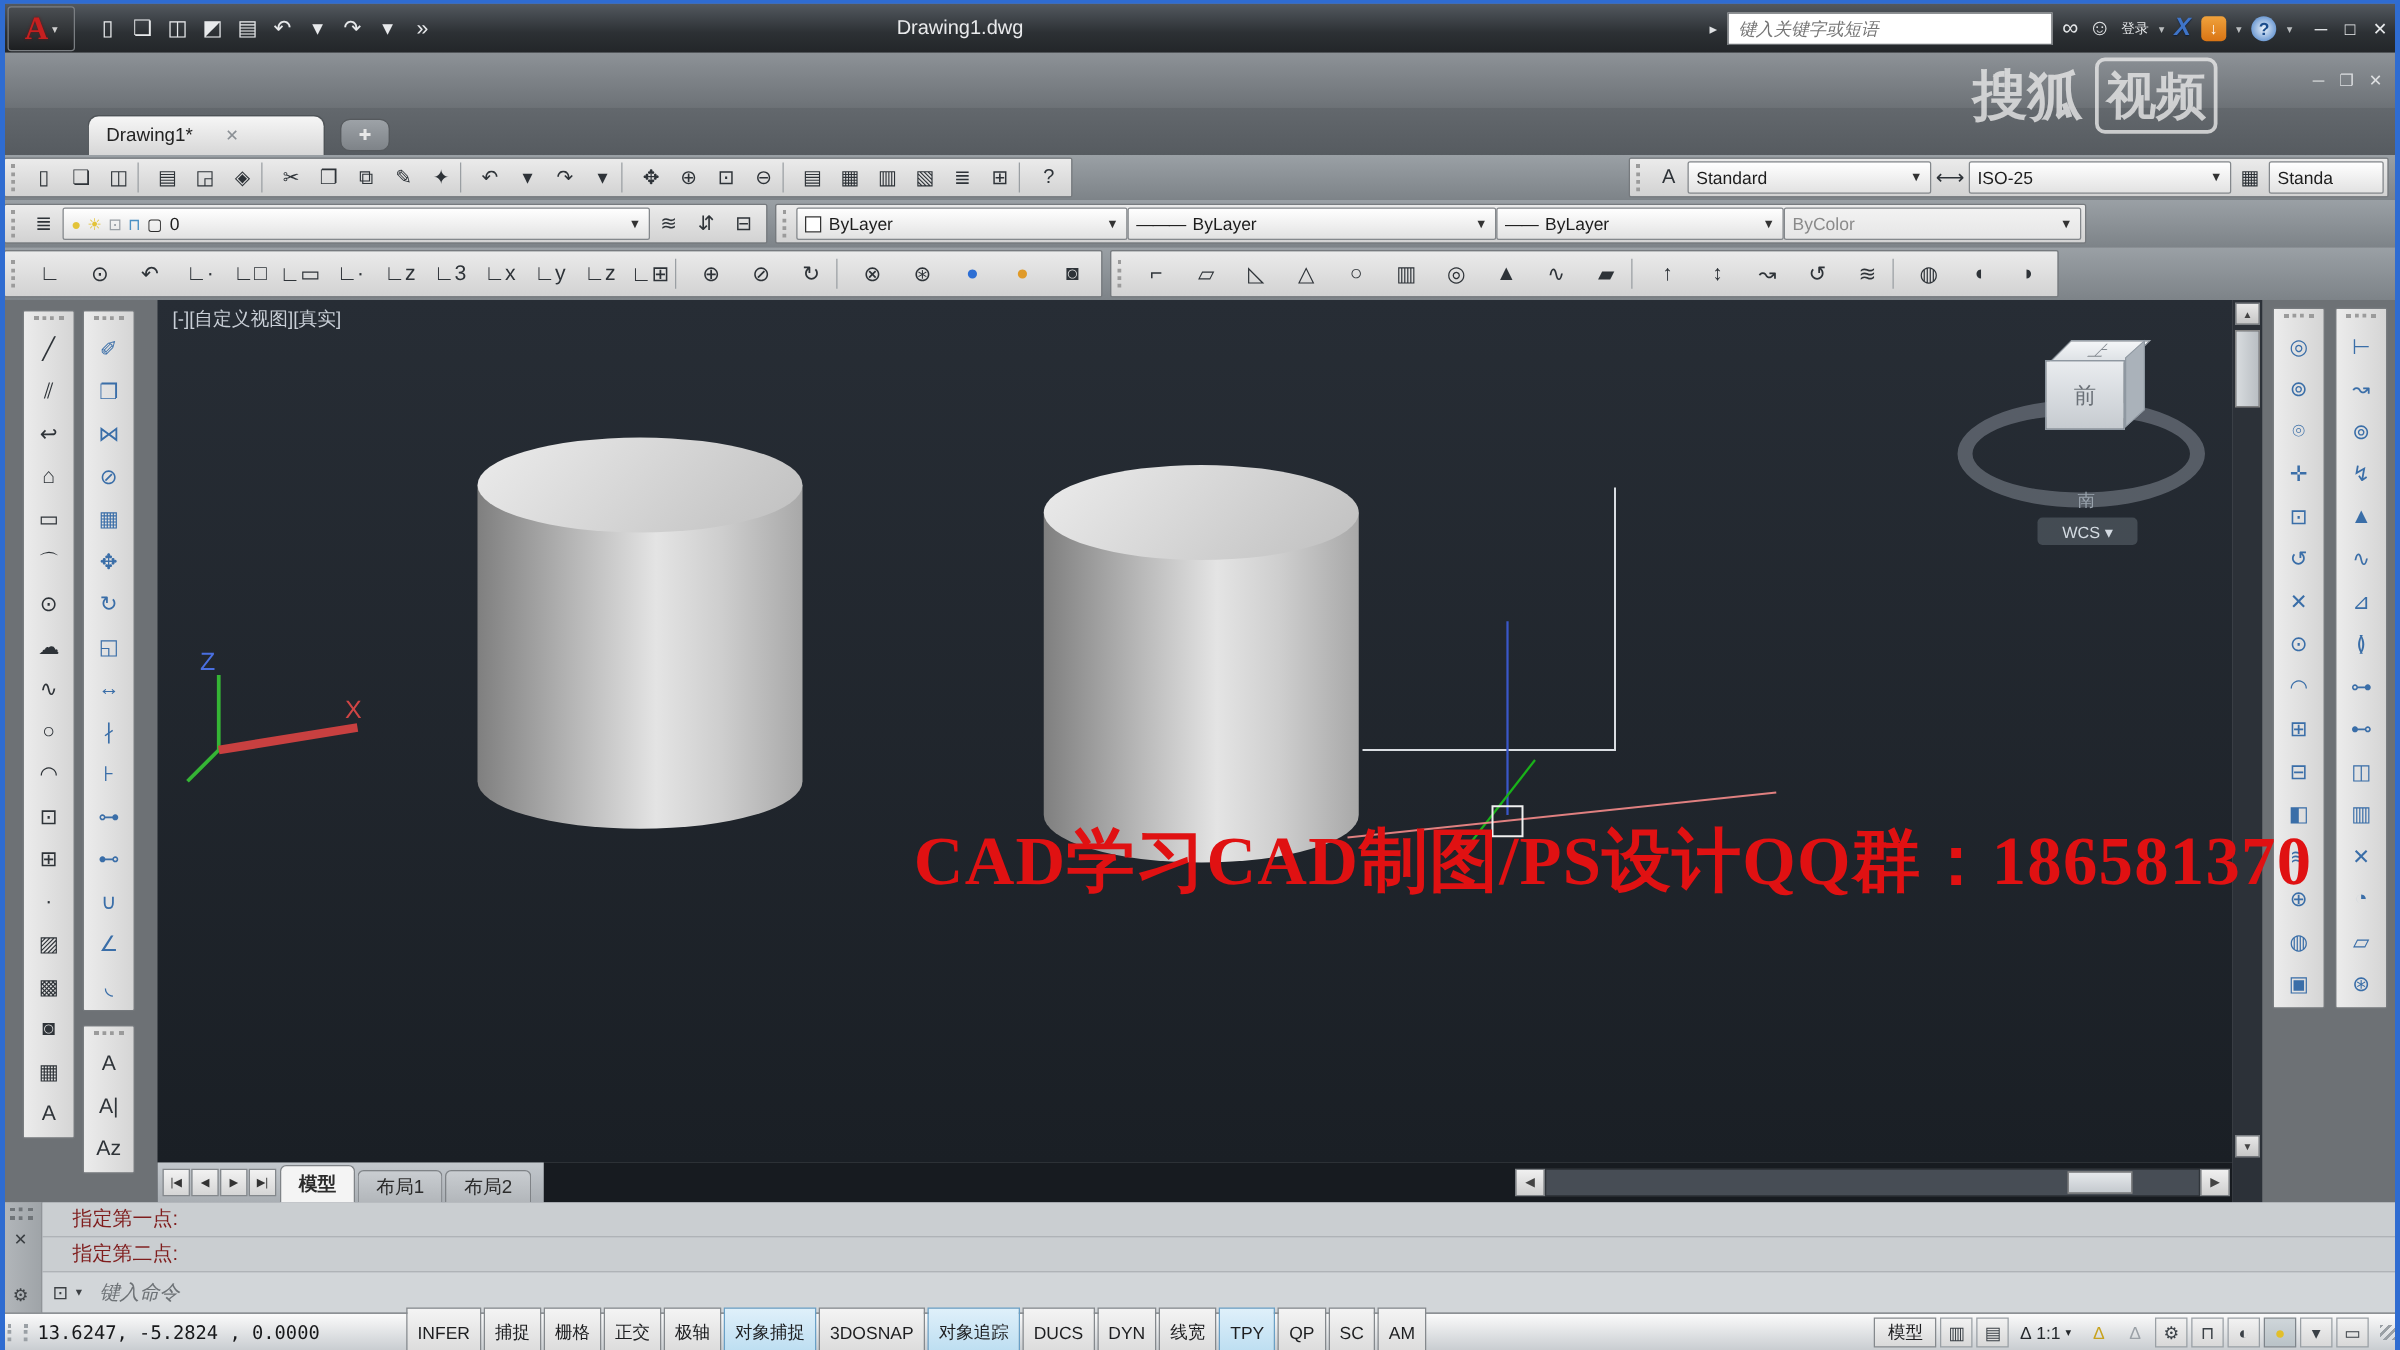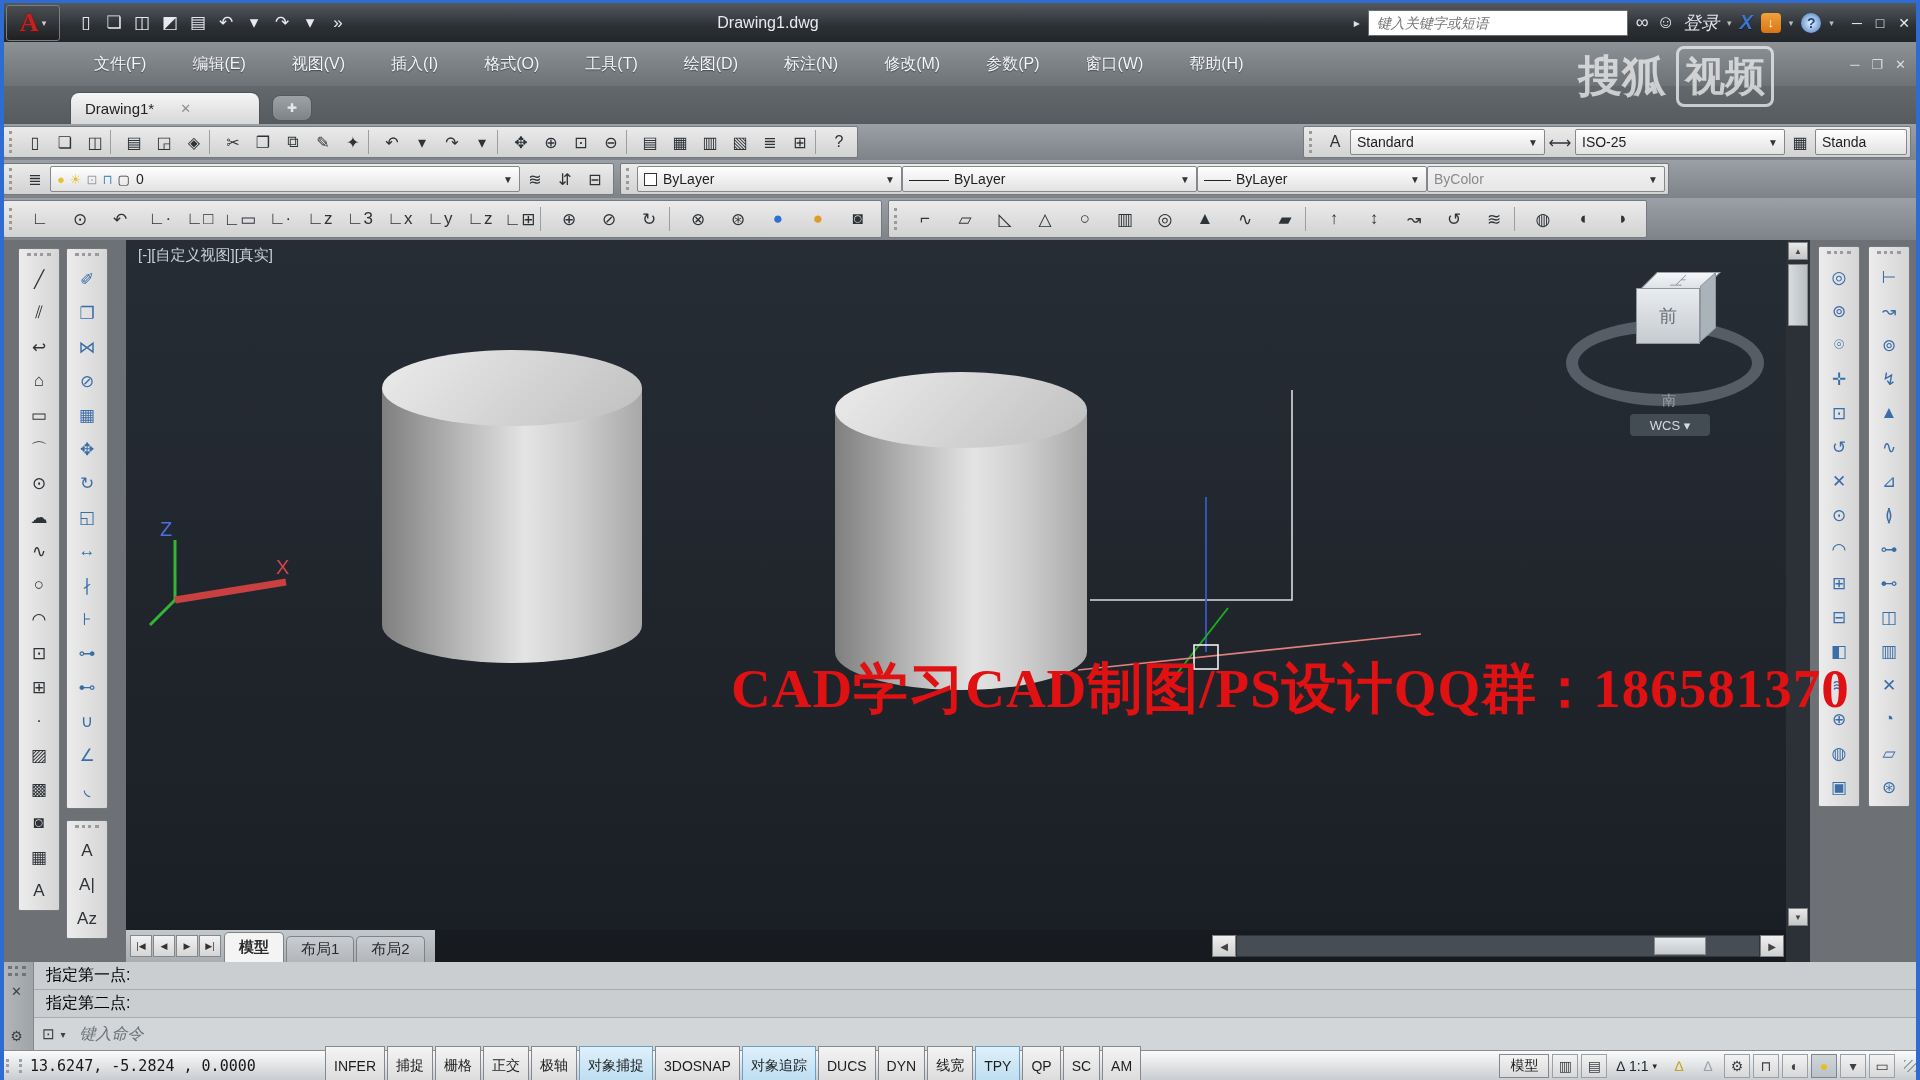--- a/index.html
+++ b/index.html
@@ -17,21 +17,21 @@
   .logo .caret{color:#cfcfcf;font-size:9px;margin-left:3px;}
   .qat{display:flex;align-items:center;gap:4px;}
   .qat-btn{min-width:24px;height:26px;display:flex;align-items:center;justify-content:center;
     color:#e8eaec;font-size:17px;cursor:default;}
   .title-center{position:absolute;left:40%;transform:translateX(-50%);color:#e9eaec;font-size:16px;}
   .tb-right{margin-left:auto;display:flex;align-items:center;gap:8px;}
   .flyout{color:#dfe1e3;font-size:12px;}
   .search{width:260px;height:26px;border:1px solid #6a6e72;background:#fff;
     font-style:italic;color:#555;font-size:14px;padding:0 8px;font-family:"Liberation Sans",sans-serif;}
   .ic{color:#e4e6e8;font-size:18px;}
-  .login{color:#e4e6e8;font-size:18px;font-style:italic;}
+  .login{color:#e4e6e8;font-size:11px;}
   .mini-caret{color:#b9bcbe;font-size:9px;}
   .xchg{color:#3f74c8;font-weight:bold;font-style:italic;font-size:20px;text-shadow:0 1px 1px #10203a;}
   .lockdl{width:20px;height:20px;background:linear-gradient(#f0a23c,#d97414);border-radius:4px;
     color:#fff;font-size:13px;display:flex;align-items:center;justify-content:center;font-weight:bold;}
   .help{width:20px;height:20px;border-radius:50%;background:radial-gradient(#eaf2fa,#3d78c4);
     color:#1c4d8c;font-weight:bold;font-size:14px;display:flex;align-items:center;justify-content:center;}
   .winbtns{display:flex;gap:14px;margin-left:10px;}
   .winbtn{color:#e8eaec;font-size:14px;}
   
   .menubar{position:absolute;left:0;top:42px;right:0;height:44px;
@@ -129,21 +129,21 @@
   .vs-slider{position:absolute;left:2px;top:24px;width:20px;height:62px;background:linear-gradient(90deg,#d8dcdf,#b9bec3);border:1px solid #888;}
   .rdock{position:absolute;left:1810px;top:0;bottom:0;width:110px;background:#6d7175;}
   
   .command{position:absolute;left:0;top:962px;right:0;height:88px;background:#c4c8cc;display:flex;z-index:15;}
   .cmd-strip{width:34px;background:linear-gradient(90deg,#b4b8bc,#9fa4a8);border-right:1px solid #83878b;
     display:flex;flex-direction:column;align-items:center;padding-top:4px;gap:8px;}
   .cmd-dots{width:18px;height:10px;border-top:3px dotted #6f7478;border-bottom:3px dotted #6f7478;}
   .cmd-x{color:#3c4044;font-size:13px;}
   .cmd-tool{margin-top:auto;margin-bottom:6px;color:#3c4044;font-size:14px;}
   .cmd-body{flex:1;display:flex;flex-direction:column;}
-  .cmd-line{height:28px;display:flex;align-items:center;padding-left:12px;font-size:16px;color:#000000;
+  .cmd-line{height:28px;display:flex;align-items:center;padding-left:24px;font-size:16px;color:#7f1d1d;
     background:#caced1;border-bottom:1px solid #a6abaf;}
   .cmd-input{height:32px;display:flex;align-items:center;padding-left:8px;background:#d2d6d9;gap:6px;}
   .cmd-input .boxic{color:#3c4044;font-size:15px;}
   .cmd-input .caret{font-size:10px;color:#3c4044;}
   .cmd-input .ph{font-style:italic;color:#6d7276;font-size:16px;margin-left:8px;}
   
   .statusbar{position:absolute;left:0;top:1050px;right:0;height:30px;
     background:linear-gradient(#fbfbfb,#c9cdd1);border-top:1px solid #8a8e92;
     display:flex;align-items:center;padding:0 4px;z-index:15;}
   .sb-grip{width:16px;height:14px;border-left:3px dotted #9aa0a5;border-right:3px dotted #9aa0a5;margin:0 8px 0 2px;}
@@ -230,35 +230,20 @@
       <div class="winbtns">
 
       <span class="winbtn">─</span>
           <span class="winbtn">□</span>
           <span class="winbtn">✕</span>
         </div>
     </div>
   </div>
 
   <div class="menubar">
-    <div class="menus">
-
-    <span class="menu-item">文件(F)</span>
-        <span class="menu-item">编辑(E)</span>
-        <span class="menu-item">视图(V)</span>
-        <span class="menu-item">插入(I)</span>
-        <span class="menu-item">格式(O)</span>
-        <span class="menu-item">工具(T)</span>
-        <span class="menu-item">绘图(D)</span>
-        <span class="menu-item">标注(N)</span>
-        <span class="menu-item">修改(M)</span>
-        <span class="menu-item">参数(P)</span>
-        <span class="menu-item">窗口(W)</span>
-        <span class="menu-item">帮助(H)</span>
-      </div>
     <div class="mdi">
 
     <span class="mdi-btn">─</span>
         <span class="mdi-btn">❐</span>
         <span class="mdi-btn">✕</span>
       </div>
   </div>
 
   <div class="tabbar">
     <div class="ftab">

